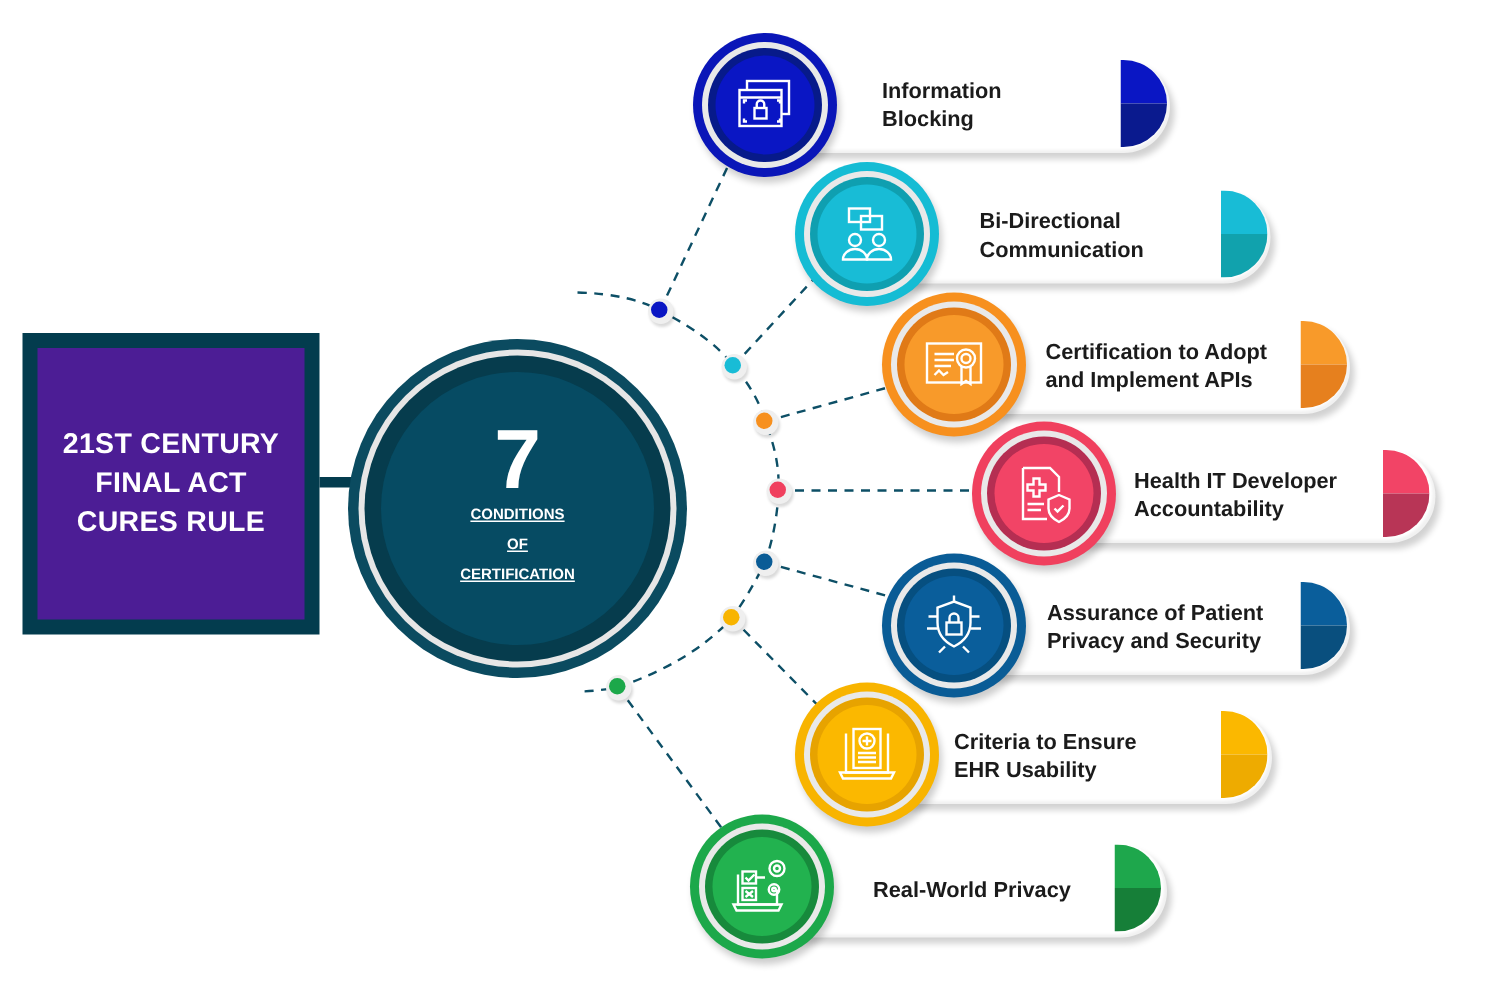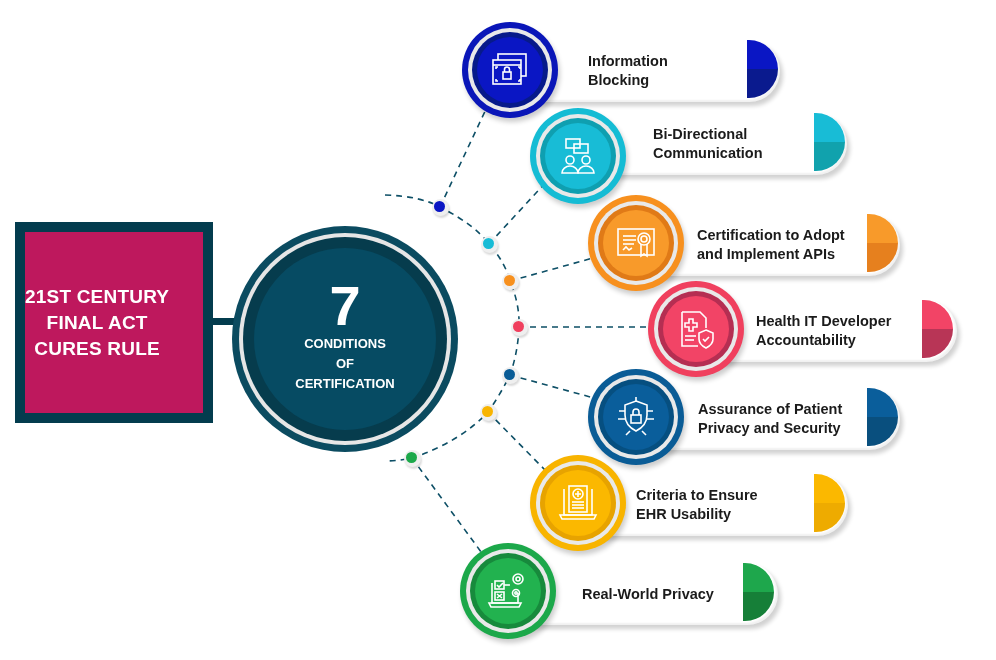--- a/index.html
+++ b/index.html
@@ -2,32 +2,32 @@
 <html><head>
 <meta charset="utf-8">
 <style>
   html, body { margin:0; padding:0; background:#ffffff; }
   body { width:996px; height:660px; position:relative; overflow:hidden;
          font-family:"Liberation Sans", "DejaVu Sans", sans-serif; }
   .abs { position:absolute; }
   #connectors { position:absolute; left:0; top:0; width:996px; height:660px; }
 
   .title-box { left:15px; top:222px; width:198px; height:201px; background:#033c4e; }
-  .title-inner { position:absolute; left:10px; top:10px; right:10px; bottom:10px; background:#be185d;
-                 display:flex; align-items:center; justify-content:flex-start; text-align:center; }
+  .title-inner { position:absolute; left:10px; top:10px; right:10px; bottom:10px; background:#4c1d95;
+                 display:flex; align-items:center; justify-content:center; text-align:center; }
   .title-text { color:#fff; font-weight:bold; font-size:19px; line-height:26px; letter-spacing:0.2px; }
   .title-link { left:213px; top:318px; width:30px; height:7px; background:#033c4e; }
 
   .hub-outer { left:232px; top:226px; width:226px; height:226px; border-radius:50%; background:#0b4b60; }
   .hub-ring { position:absolute; left:7px; top:7px; right:7px; bottom:7px; border-radius:50%; background:#e6e6e6; }
   .hub-mid { position:absolute; left:11px; top:11px; right:11px; bottom:11px; border-radius:50%; background:#063c4d; }
   .hub-inner { position:absolute; left:22px; top:22px; right:22px; bottom:22px; border-radius:50%; background:#064b63;
                display:flex; flex-direction:column; align-items:center; justify-content:center; text-align:center; color:#fff; }
   .hub-num { font-weight:bold; font-size:56px; line-height:56px; margin-top:-6px; }
-  .hub-text { font-weight:bold; font-size:13px; line-height:20px; }
+  .hub-text { font-weight:bold; font-size:10px; line-height:20px;text-decoration:underline; }
 
   .node { width:17px; height:17px; border-radius:50%; background:#efefef; box-shadow:1px 2px 2px rgba(0,0,0,0.15); }
   .node-dot { position:absolute; left:2px; top:2px; width:11px; height:11px; border-radius:50%; }
 
   .card { height:62px; background:#ffffff; border-radius:0 31px 31px 0;
           box-shadow: 3px 4px 4px rgba(0,0,0,0.18), inset -2px -2px 2px rgba(0,0,0,0.06); }
   .card-label { position:absolute; top:0; height:62px; display:flex; align-items:center;
                 font-weight:bold; font-size:14.5px; line-height:19px; color:#1b1b1b; }
   .tab { position:absolute; top:0; width:31px; height:58px; border-radius:0 29px 29px 0; overflow:hidden; }
   .tab-top { position:absolute; left:0; top:0; width:100%; height:50%; }
@@ -123,21 +123,21 @@
           <rect x="5" y="12" width="28" height="24" fill="#0a16c4"></rect>
           <line x1="5" y1="17" x2="33" y2="17"></line>
           <rect x="15" y="24" width="8" height="7"></rect>
           <path d="M16.5 24v-2.5a2.5 2.5 0 0 1 5 0V24"></path>
           <path d="M8 21v-2h2M30 19h2v2M8 31v2h2M30 33h2v-2"></path>
         </svg>
     </div>
   </div>
 </div>
 
-<div class="abs card" style="left:580px;top:113px;width:267px">
+<div class="abs card" style="left:580px;top:127px;width:267px">
   <div class="card-label" style="left:73px">
     <div>
         <div>Bi-Directional</div>
         <div>Communication</div>
       </div>
   </div>
   <div class="tab" style="left:234px">
     <div class="tab-top" style="background:#18bcd6"></div>
     <div class="tab-bot" style="background:#11a2ad"></div>
   </div>

